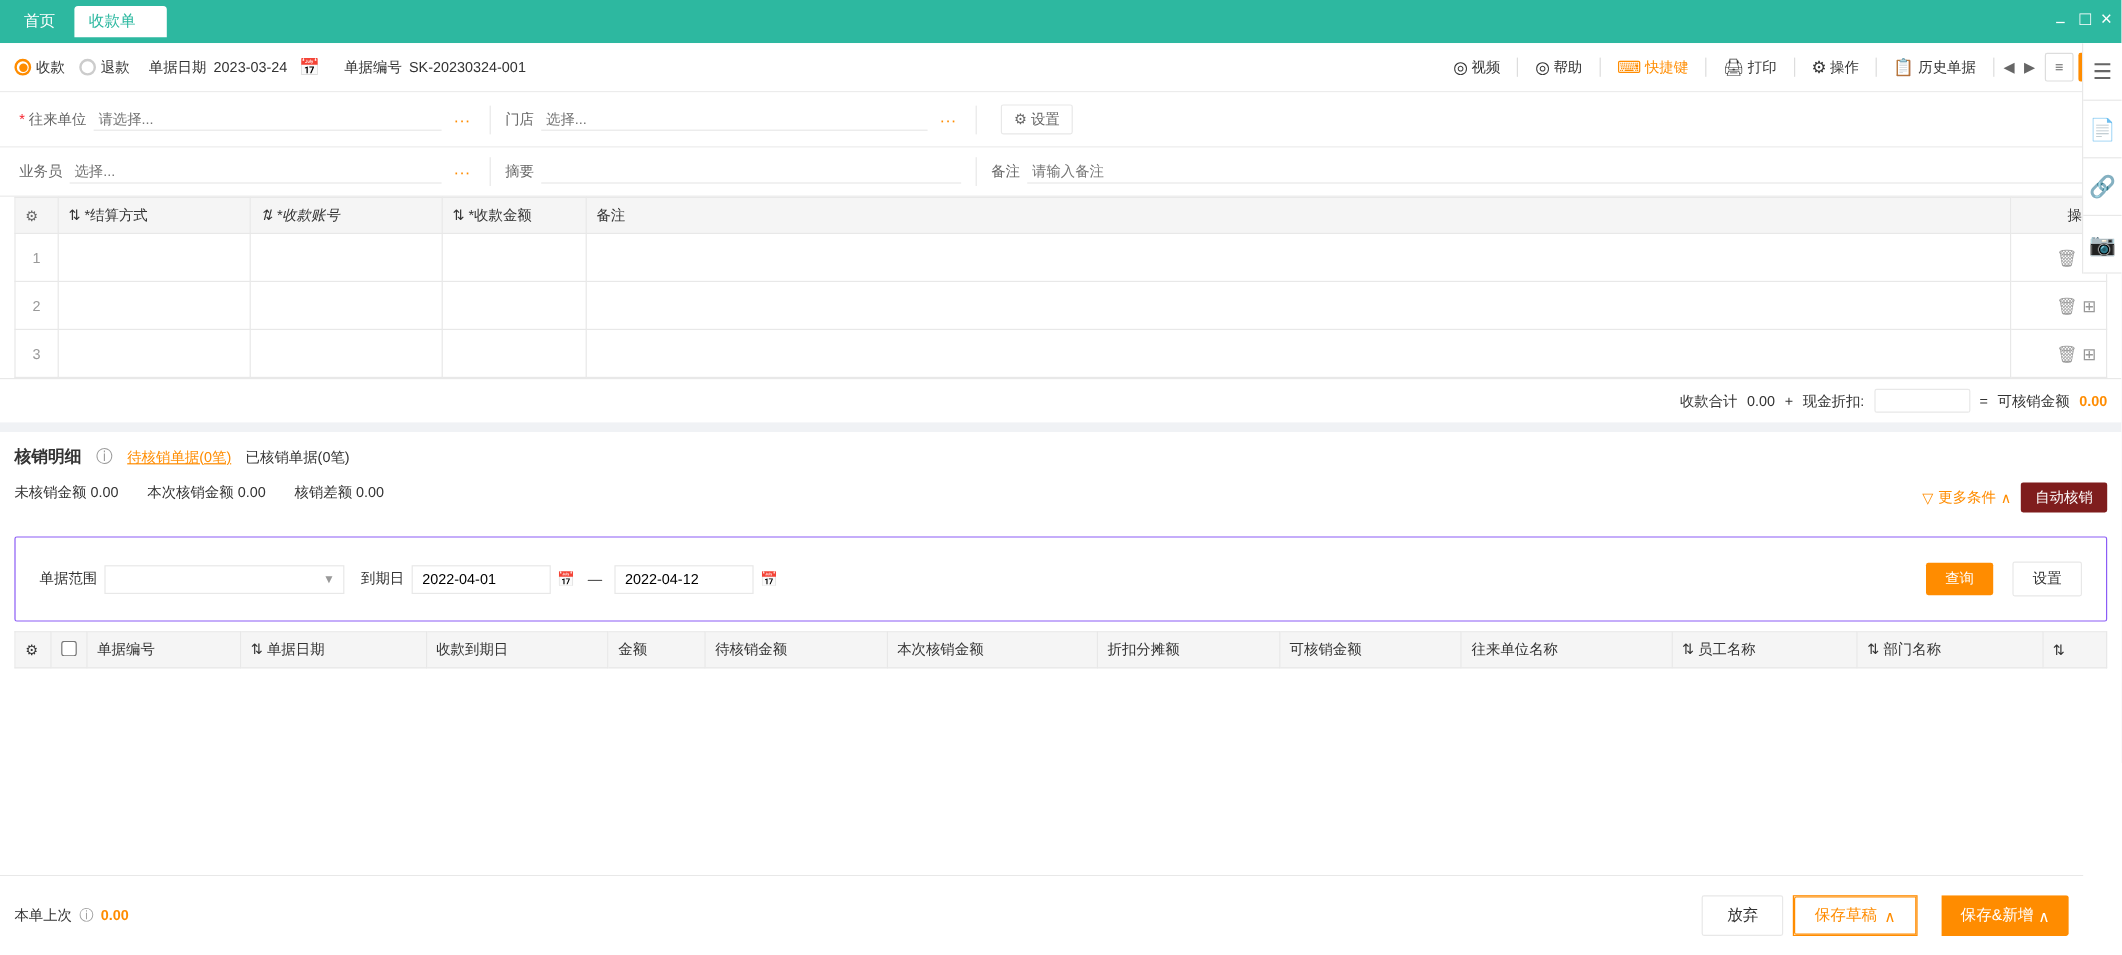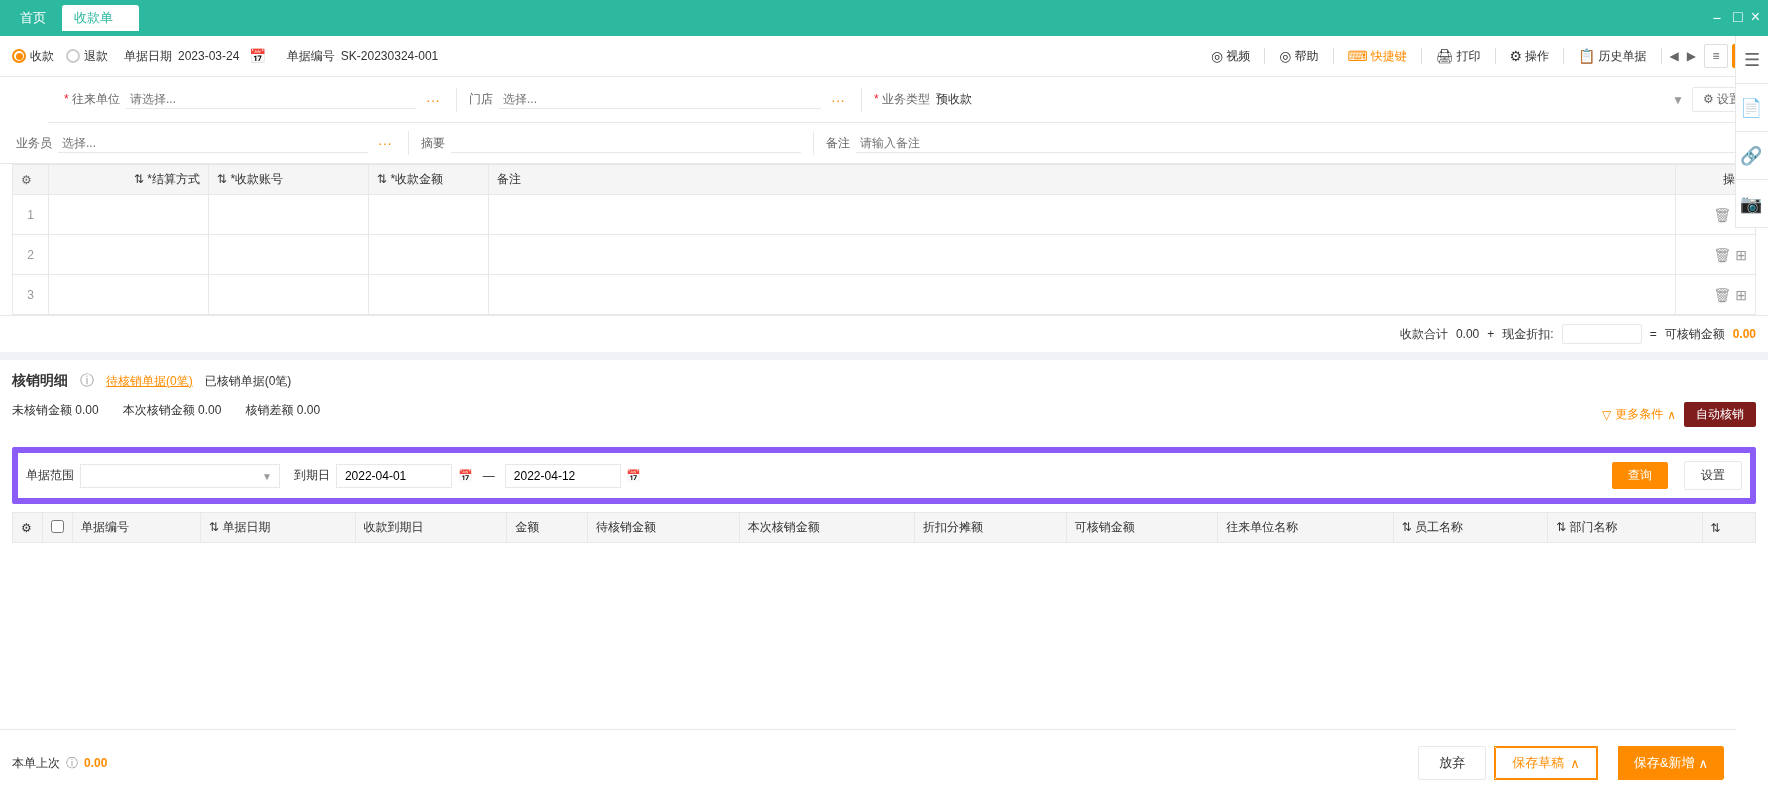--- a/index.html
+++ b/index.html
@@ -86,21 +86,21 @@
     .toolbar-view-btns { display: flex; gap: 4px; }
     .view-btn {
       width: 24px; height: 24px; display: flex; align-items: center; justify-content: center;
       border: 1px solid #ddd; cursor: pointer; border-radius: 2px; color: #666;
     }
     .view-btn.active { background: #ff8c00; color: #fff; border-color: #ff8c00; }
 
     
     .form-row {
       display: flex; align-items: center; padding: 8px 12px; gap: 0;
-      border-bottom: 1px solid #e8e8e8; background: #fff; margin-left: 48px;
+      border-bottom: 1px solid #e8e8e8; background: #fff;
     }
     .form-field {
       display: flex; align-items: center; gap: 6px; flex: 1;
     }
     .form-field-label {
       white-space: nowrap; color: #666; font-size: 12px; min-width: fit-content;
     }
     .form-field-label.required::before {
       content: '* '; color: #f5222d;
     }
@@ -165,21 +165,21 @@
       cursor: pointer; font-size: 12px;
     }
     .auto-btn {
       background: #7f1d1d; color: #fff; border: none;
       padding: 4px 12px; border-radius: 2px; cursor: pointer; font-size: 12px;
     }
 
     
     .filter-row {
       display: flex; align-items: center; gap: 16px;
-      padding: 8px; background: #fff; border: 6px solid #8b5cf6;
+      padding: 20px; background: #fff; border: 1px solid #8b5cf6;
       margin-bottom: 8px; border-radius: 2px;
     }
     .filter-field { display: flex; align-items: center; gap: 6px; font-size: 12px; }
     .filter-select {
       border: 1px solid #e8e8e8; padding: 4px 24px 4px 8px;
       font-size: 12px; outline: none; min-width: 200px; cursor: pointer;
       background: #fff; appearance: none;
       background-image: none;
       position: relative;
     }
@@ -335,26 +335,20 @@
       <input class="form-input" type="text" style="color: rgb(187, 187, 187);" placeholder="请选择...">
       <span class="form-more-btn">···</span>
     </div>
     <div class="form-separator"></div>
     <div class="form-field" style="max-width:380px;">
       <span class="form-field-label">门店</span>
       <input class="form-input" type="text" style="color: rgb(187, 187, 187);" placeholder="选择...">
       <span class="form-more-btn">···</span>
     </div>
     <div class="form-separator"></div>
-    <div class="form-field" style="flex:1;">
-      <span class="form-field-label required">业务类型</span>
-      <span style="font-size:12px;">预收款</span>
-      <span style="flex:1;"></span>
-      <span style="color:#999;cursor:pointer;">▼</span>
-    </div>
     <div style="margin-left:8px;">
       <button style="background:#fff;border:1px solid #e8e8e8;padding:3px 10px;border-radius:2px;cursor:pointer;font-size:12px;color:#666;">
         <span>⚙</span>
         <span>设置</span>
       </button>
     </div>
   </div>
 
   <div class="form-row2" style="padding:8px 16px;">
     <div class="form-field" style="max-width:380px;">
@@ -374,24 +368,24 @@
     </div>
   </div>
 
   <div style="padding:0 12px; background:#fff;">
     <table class="data-table">
       <thead>
         <tr>
           <th style="width:36px;">
             <span class="settings-icon">⚙</span>
           </th>
-          <th style="width:160px;text-align:right;">
+          <th style="width:160px;">
             <span>⇅</span> <span>*结算方式</span>
           </th>
-          <th style="width:160px;">
+          <th style="width:160px;font-style:italic;">
             <span>⇅</span> <span>*收款账号</span>
           </th>
           <th style="width:120px;">
             <span>⇅</span> <span>*收款金额</span>
           </th>
           <th>备注</th>
           <th style="width:80px; text-align:right;">操作</th>
         </tr>
       </thead>
       <tbody>

